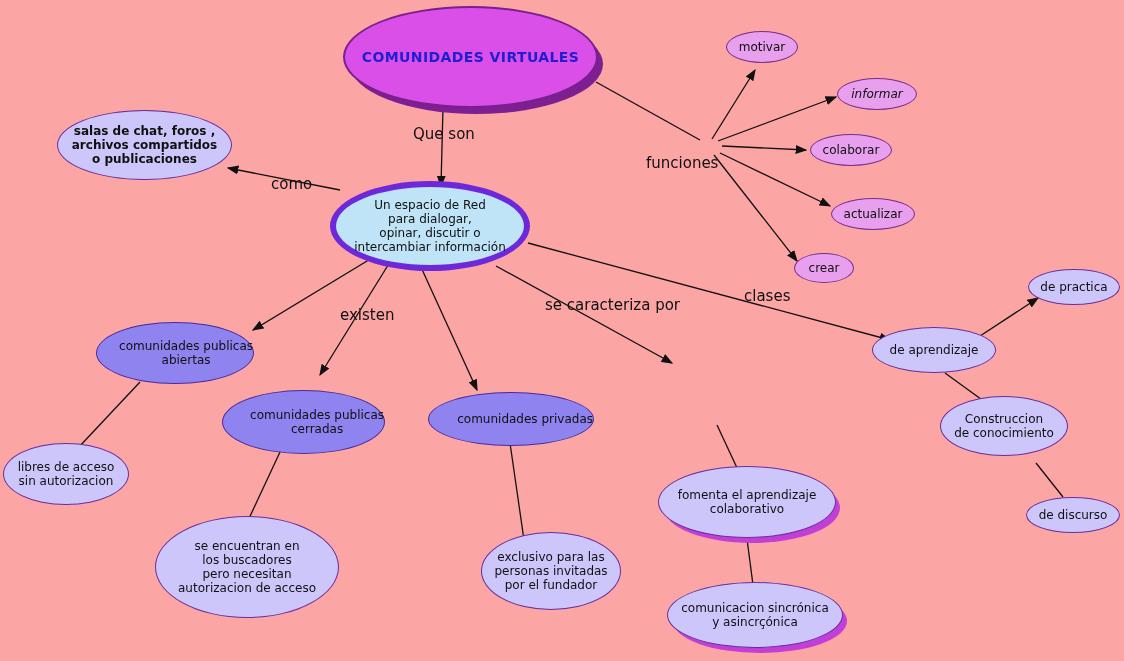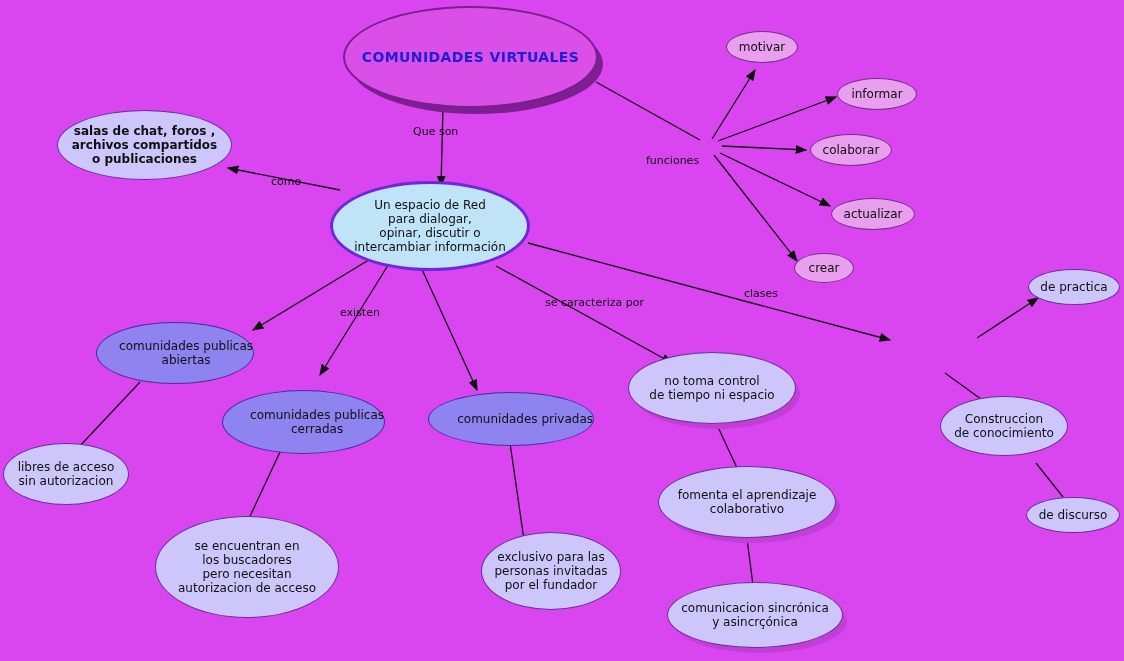--- a/index.html
+++ b/index.html
@@ -4,21 +4,21 @@
 <style>
   html, body {
     margin: 0;
     padding: 0;
     background: #2ec4c4;
   }
   #canvas {
     position: relative;
     width: 1124px;
     height: 661px;
-    background: #d946ef;
+    background: #fca5a5;
     overflow: hidden;
     font-family: "DejaVu Sans", sans-serif;
   }
   svg.edges {
     position: absolute;
     left: 0;
     top: 0;
     width: 1124px;
     height: 661px;
     pointer-events: none;
@@ -59,21 +59,21 @@
     background: #8f83f0;
     border: 1px solid #4a2b9c;
     justify-content: flex-end;
   }
   .node.pink {
     background: #e79fee;
     border: 1px solid #7a2d8c;
   }
   .edge-label {
     position: absolute;
-    font-size: 11px;
+    font-size: 15px;
     color: #101010;
     white-space: nowrap;
   }
 </style>
 </head>
 <body>
 
 <div id="canvas">
 
   <svg class="edges" viewBox="0 0 1124 661">
@@ -119,37 +119,37 @@
 
     <path d="M 945 373 L 985 402" stroke="#111" stroke-width="1.3" fill="none"></path>
 
     <path d="M 1036 463 L 1063 497" stroke="#111" stroke-width="1.3" fill="none"></path>
   </svg>
 
   <div class="node root" style="left:343px; top:6px; width:255px; height:102px;">
     <span>COMUNIDADES VIRTUALES</span>
   </div>
 
-  <div class="node" style="left:330px; top:181px; width:200px; height:90px; background:#bfe4f7; border:3px solid #6d28d9;">
+  <div class="node" style="left:330px; top:181px; width:200px; height:90px; background:#bfe4f7; border:6px solid #6d28d9;">
     <span>Un espacio de Red
 para  dialogar,
 opinar, discutir o
 intercambiar información</span>
   </div>
 
   <div class="node lav" style="left:57px; top:110px; width:175px; height:70px;font-weight:bold;">
     <span>salas de chat, foros ,
 archivos compartidos
 o publicaciones</span>
   </div>
 
   <div class="node pink" style="left:726px; top:31px; width:72px; height:32px;">
     <span>motivar</span>
   </div>
-  <div class="node pink" style="left:837px; top:78px; width:80px; height:32px;">
+  <div class="node pink" style="left:837px; top:78px; width:80px; height:32px;font-style:italic;">
     <span>informar</span>
   </div>
   <div class="node pink" style="left:810px; top:134px; width:82px; height:32px;">
     <span>colaborar</span>
   </div>
   <div class="node pink" style="left:831px; top:198px; width:84px; height:32px;">
     <span>actualizar</span>
   </div>
   <div class="node pink" style="left:794px; top:253px; width:60px; height:30px;">
     <span>crear</span>
@@ -175,33 +175,32 @@
   </div>
   <div class="node violet" style="left:428px; top:392px; width:166px; height:54px;">
     <span>comunidades privadas</span>
   </div>
   <div class="node lav" style="left:481px; top:532px; width:140px; height:78px;">
     <span>exclusivo para las
 personas invitadas
 por el fundador</span>
   </div>
 
-  <div class="node lav-shadow" style="left:628px; top:352px; width:168px; height:72px;">
-    <span>no toma control
-de tiempo ni espacio</span>
-  </div>
   <div class="node lav-shadow" style="left:658px; top:466px; width:178px; height:72px;">
     <span>fomenta el aprendizaje
 colaborativo</span>
   </div>
   <div class="node lav-shadow" style="left:667px; top:582px; width:176px; height:66px;">
     <span>comunicacion sincrónica
 y asincrçónica</span>
   </div>
 
+  <div class="node lav" style="left:872px; top:327px; width:124px; height:46px;">
+    <span>de aprendizaje</span>
+  </div>
   <div class="node lav" style="left:1028px; top:269px; width:92px; height:36px;">
     <span>de practica</span>
   </div>
   <div class="node lav" style="left:940px; top:396px; width:128px; height:60px;">
     <span>Construccion
 de conocimiento</span>
   </div>
   <div class="node lav" style="left:1026px; top:497px; width:94px; height:36px;">
     <span>de discurso</span>
   </div>

